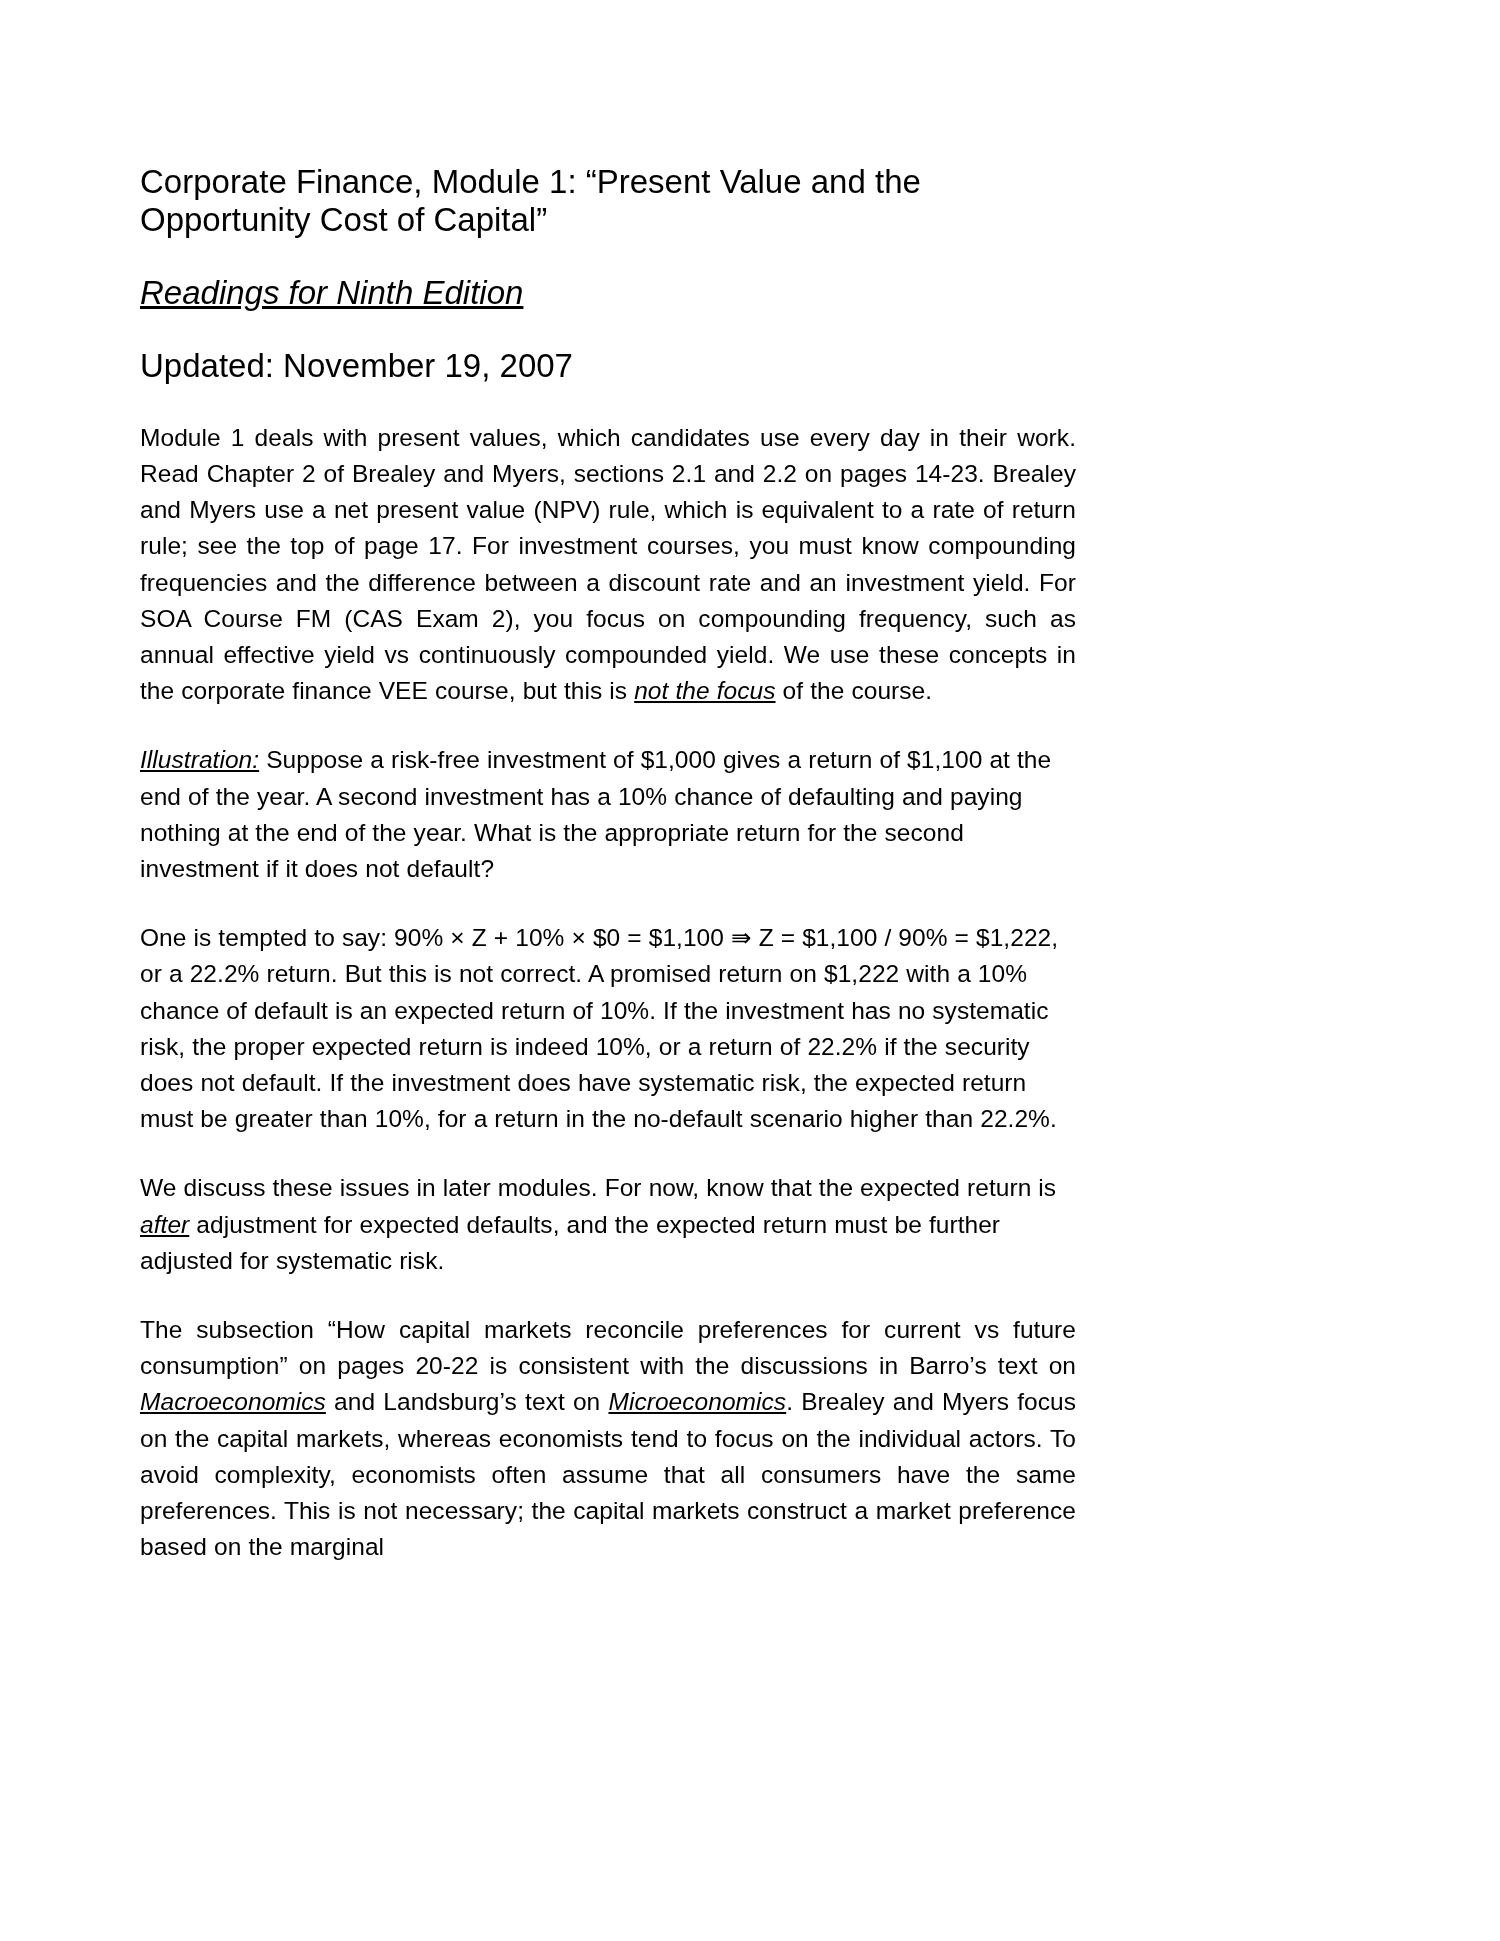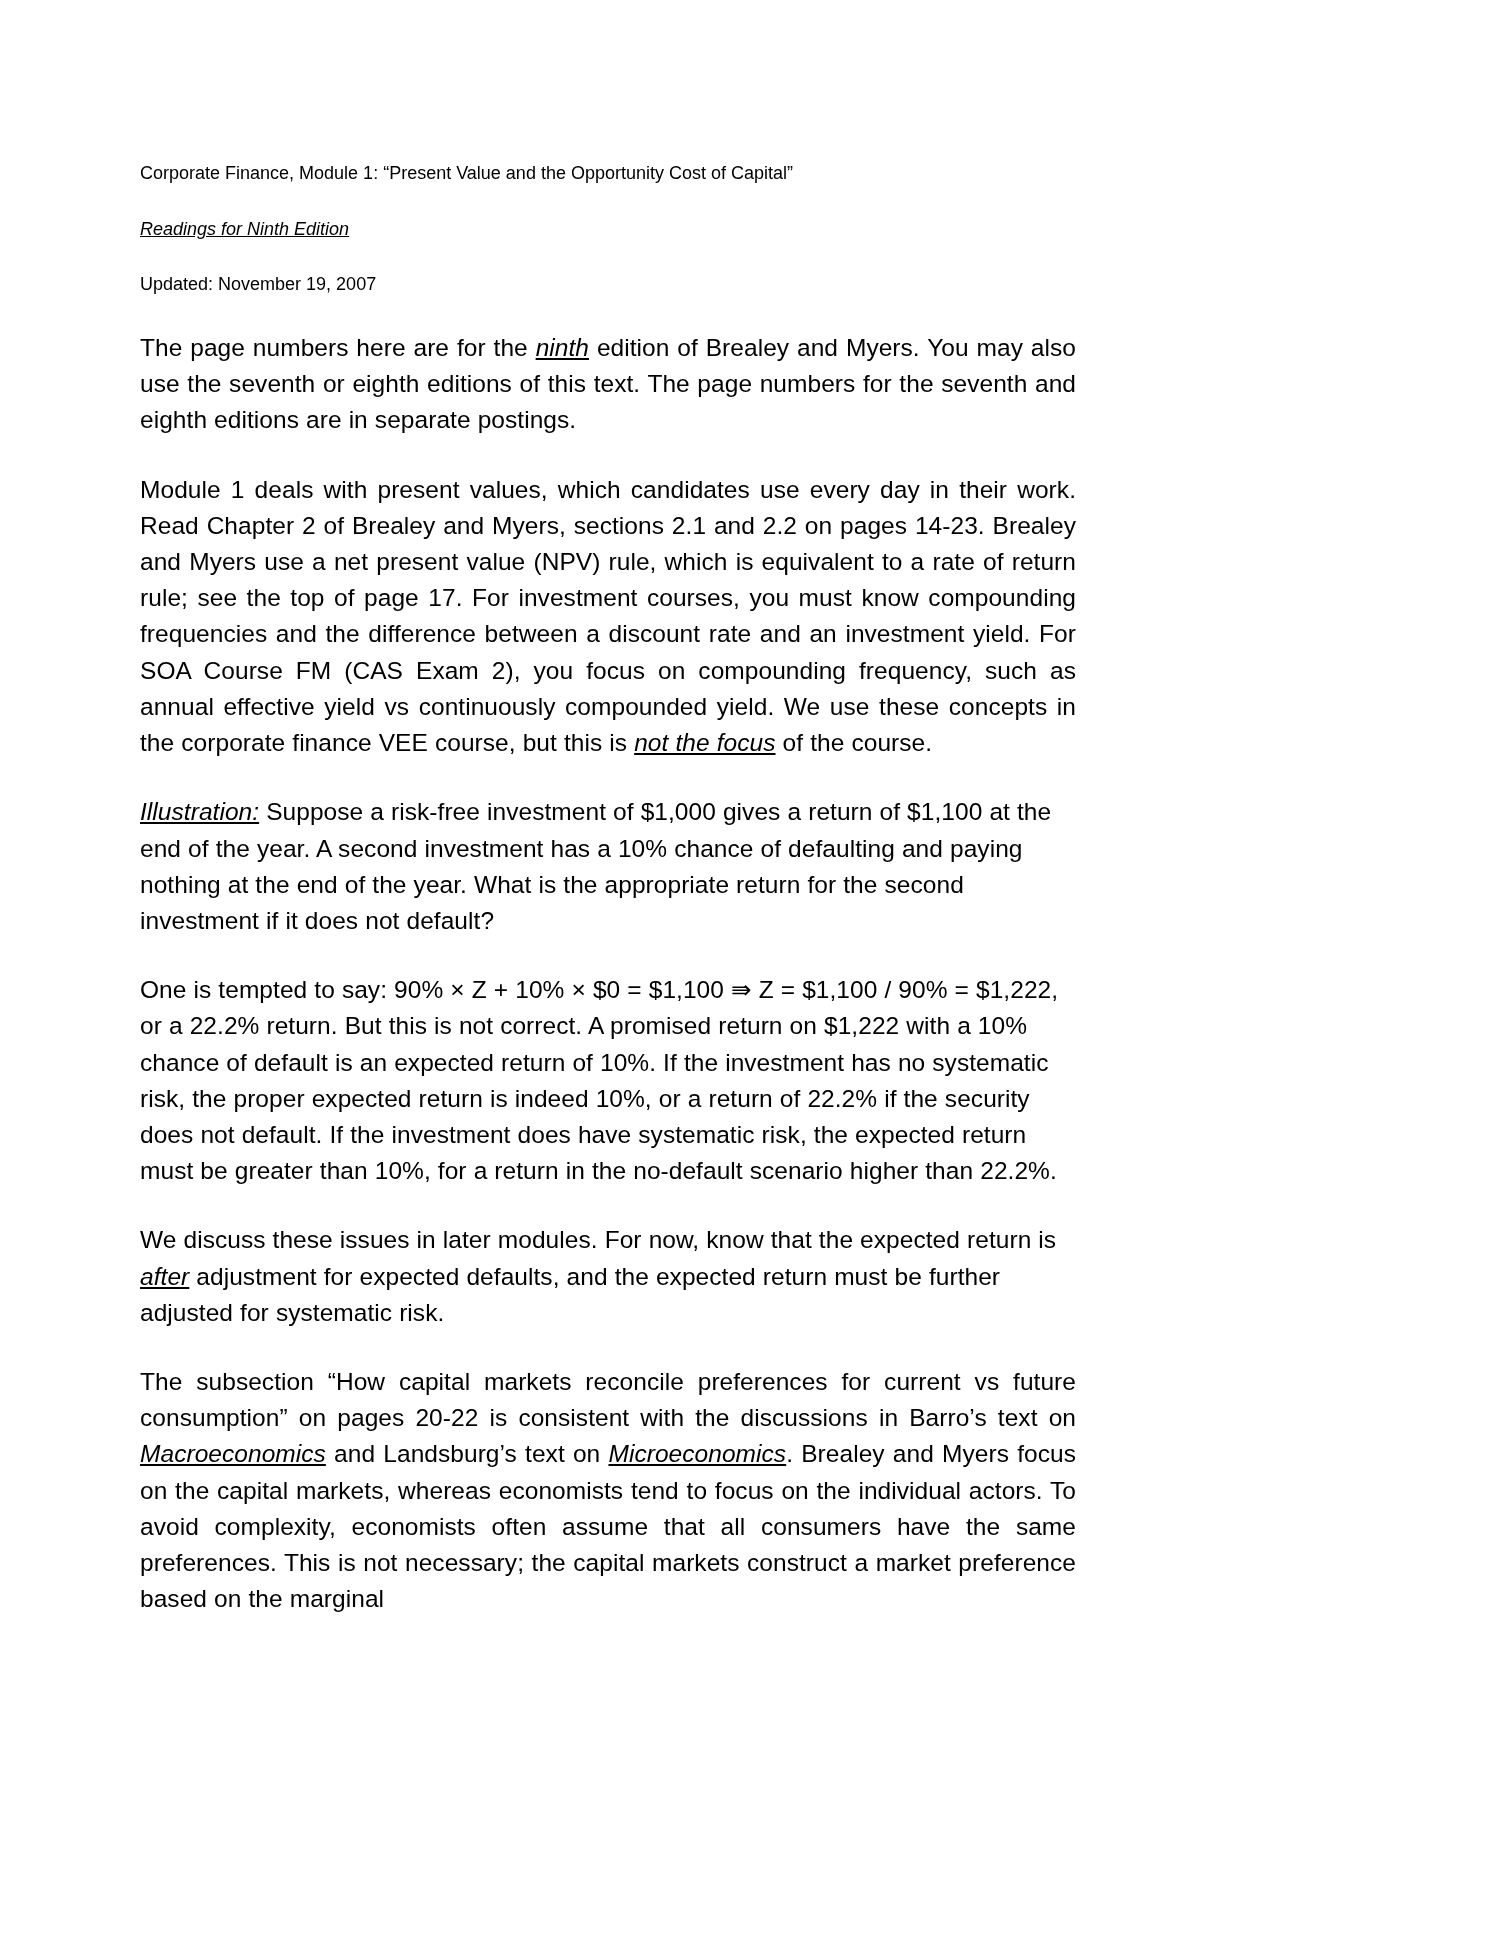--- a/index.html
+++ b/index.html
@@ -43,21 +43,21 @@
     text-align: left;
   }
   .it {
     font-style: italic;
     text-decoration: underline;
   }
   .arrow {
     font-style: normal;
   }
   .hdr {
-    font-size: 18px;
+    font-size: 33px;
     line-height: 1.15;
     margin: 0 0 35px 0;
     text-align: left;
   }
   .hdr.h-title { margin-bottom: 35px; }
 </style>
 </head>
 <body>
 
 <div class="page">
@@ -65,21 +65,20 @@
 
     <div class="hdr h-title">Corporate Finance, Module 1: “Present Value and the Opportunity Cost of Capital”</div>
 
     <div class="hdr">
       <span class="it">Readings for Ninth Edition</span>
     </div>
 
 
     <div class="hdr">Updated: November 19, 2007</div>
 
-    <p class="para"><span>The page numbers here are for the </span><span class="it">ninth</span><span> edition of Brealey and Myers.  You may also use the seventh or eighth editions of this text.  The page numbers for the seventh and eighth editions are in separate postings.</span></p>
 
     <p class="para"><span>Module 1 deals with present values, which candidates use every day in their work.  Read Chapter 2 of Brealey and Myers, sections 2.1 and 2.2 on pages 14-23. Brealey and Myers use a net present value (NPV) rule, which is equivalent to a rate of return rule; see the top of page 17.  For investment courses, you must know compounding frequencies and the difference between a discount rate and an investment yield.  For SOA Course FM (CAS Exam 2), you focus on compounding frequency, such as annual effective yield vs continuously compounded yield. We use these concepts in the corporate finance VEE course, but this is </span><span class="it">not the focus</span><span> of the course.</span></p>
 
 
     <p class="para noj"><span class="it">Illustration:</span><span> Suppose a risk-free investment of $1,000 gives a return of $1,100 at the end of the year.  A second investment has a 10% chance of defaulting and paying nothing at the end of the year.  What is the appropriate return for the second investment if it does not default?</span></p>
 
     <p class="para noj"><span>One is tempted to say: 90% × Z + 10% × $0 = $1,100 </span><span class="arrow">⇛</span><span> Z = $1,100 / 90% = $1,222, or a 22.2% return.  But this is not correct.  A promised return on $1,222 with a 10% chance of default is an expected return of 10%.  If the investment has no systematic risk, the proper expected return is indeed 10%, or a return of 22.2% if the security does not default.  If the investment does have systematic risk, the expected return must be greater than 10%, for a return in the no-default scenario higher than 22.2%.</span></p>
 
     <p class="para noj"><span>We discuss these issues in later modules.  For now, know that the expected return is </span><span class="it">after</span><span> adjustment for expected defaults, and the expected return must be further adjusted for systematic risk.</span></p>
 

